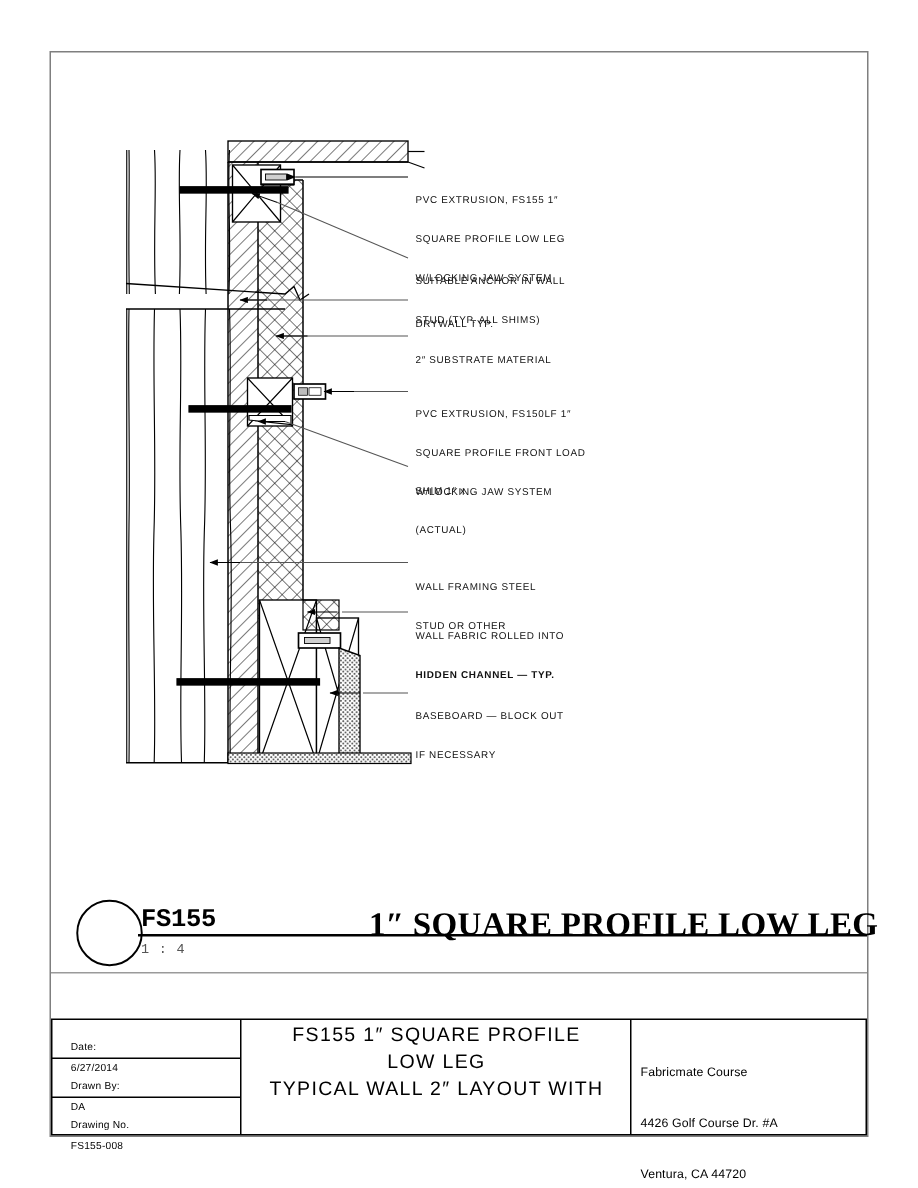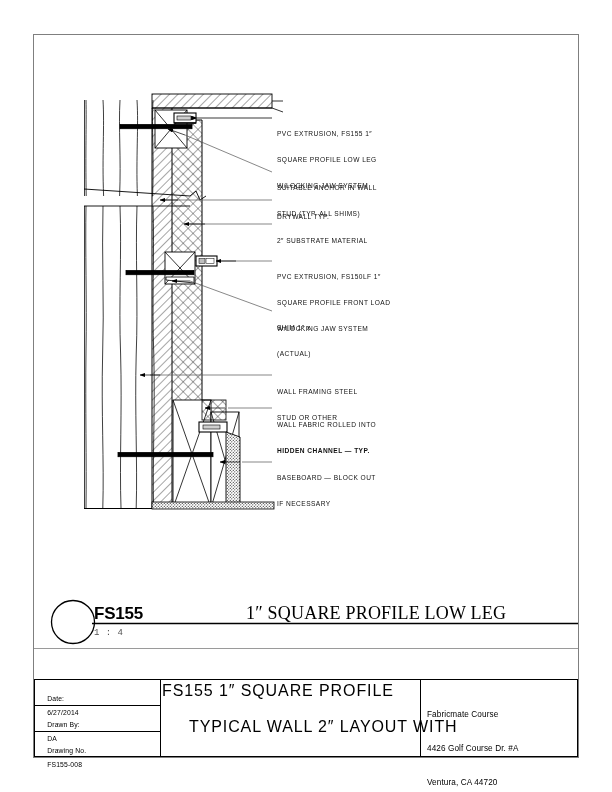--- a/index.html
+++ b/index.html
@@ -34,50 +34,50 @@
   
   .anno {
     font-family: "Liberation Sans", sans-serif;
     font-size: 6.6px;
     letter-spacing: 0.45px;
     line-height: 8.6px;
     color: #111;
   }
   
   .banner-code {
-    font-family: Liberation Sans, sans-serif;
+    font-family: Liberation Mono, monospace;
     font-weight: 700;
     font-size: 17px;
     letter-spacing: -0.2px;
   }
   .banner-scale {
     font-family: Liberation Mono, monospace;
     font-size: 9px;
     color: #555;
     letter-spacing: 0.5px;
   }
   .banner-title {
     font-family: "Liberation Serif", serif;
-    font-weight: 400;
-    font-size: 18px;
+    font-weight: 700;
+    font-size: 22px;
     letter-spacing: 0.2px;
   }
   
   .tb-small {
     font-family: "Liberation Sans", sans-serif;
     font-size: 6.8px;
     letter-spacing: 0.15px;
     color: #000;
   }
   .tb-center {
     font-family: "Liberation Sans", sans-serif;
-    font-size: 16px;
+    font-size: 13px;
     letter-spacing: 0.9px;
     color: #000;
-    text-align: left;
+    text-align: center;
     width: 258px;
   }
   .tb-addr {
     font-family: "Liberation Sans", sans-serif;
     font-size: 8.2px;
     letter-spacing: 0.1px;
     line-height: 11.4px;
     color: #000;
   }
 </style>
@@ -307,21 +307,22 @@
     <span>&nbsp;</span>
     <span>DA</span>
   </div>
   <div class="txt tb-small" style="left:39px; top:740px;">
     <span>Drawing No.</span>
     <span>&nbsp;</span>
     <span>FS155-008</span>
   </div>
 
   <div class="txt tb-center" style="left:162px; top:682px;">FS155 1″ SQUARE PROFILE</div>
-  <div class="txt tb-center" style="left:162px; top:718px;padding-left:27px;">TYPICAL WALL 2″ LAYOUT WITH</div>
+  <div class="txt tb-center" style="left:162px; top:700px;">LOW LEG</div>
+  <div class="txt tb-center" style="left:162px; top:718px;">TYPICAL WALL 2″ LAYOUT WITH</div>
 
   <div class="txt tb-addr" style="left:427px; top:686px;">
     <div>Fabricmate Course</div>
     <div>4426 Golf Course Dr. #A</div>
     <div>Ventura, CA 44720</div>
     
   </div>
 
 </div>
 

